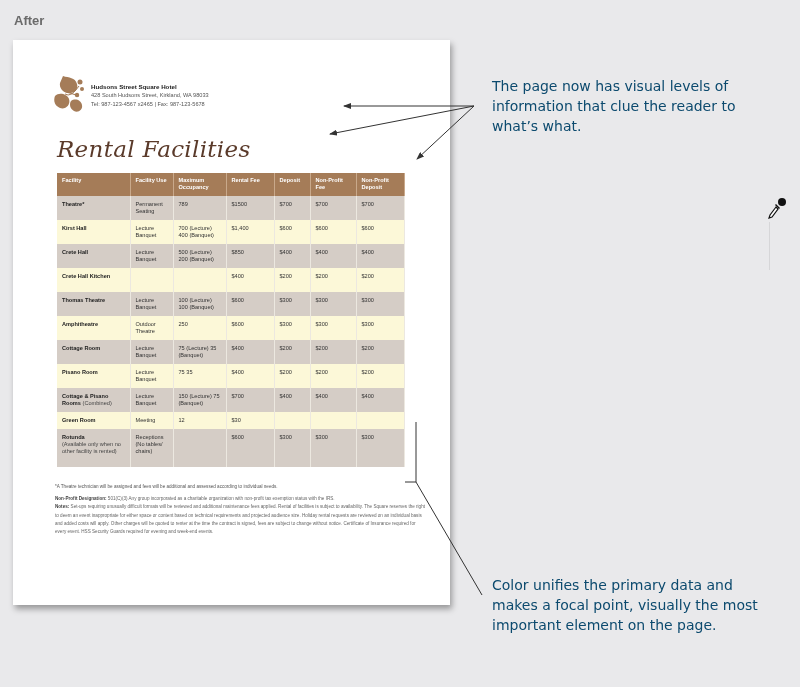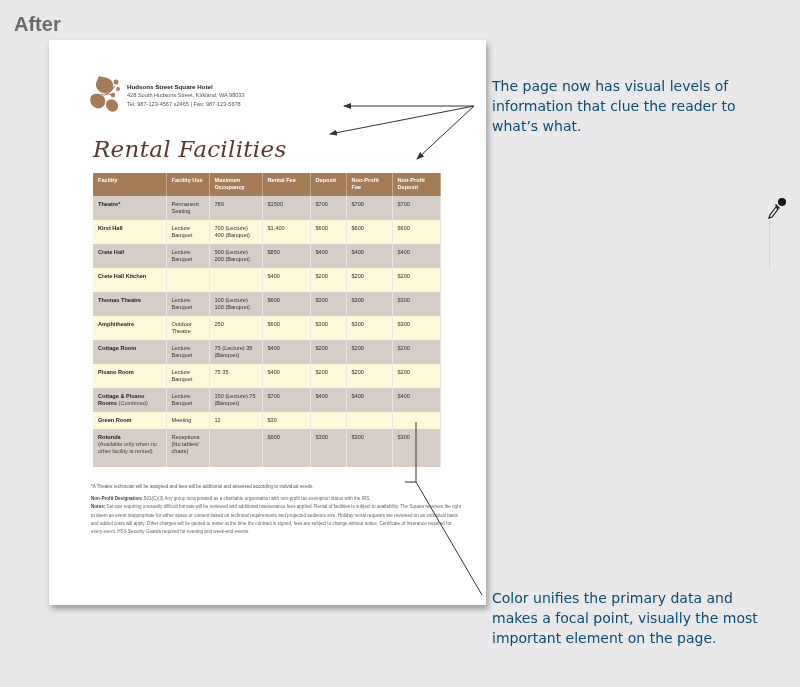--- a/index.html
+++ b/index.html
@@ -1,22 +1,22 @@
 <!DOCTYPE html>
 <html><head>
 <meta charset="utf-8">
 <style>
   * { box-sizing: border-box; margin: 0; padding: 0; }
   html, body { width: 800px; height: 687px; background: #e9e9eb; overflow: hidden; }
   body { position: relative; font-family: "Liberation Sans", sans-serif; color: #222; }
 
-  .label-after { position: absolute; left: 14px; top: 13px; font-size: 20px; font-weight: bold; color: #6b6b6b; }
+  .label-after { position: absolute; left: 14px; top: 13px; font-size: 13px; font-weight: bold; color: #6b6b6b; }
 
   .page { position: absolute; left: 13px; top: 40px; width: 437px; height: 565px; background: #fff;
-          box-shadow: 2px 4px 6px rgba(0,0,0,0.35); margin-left: 36px; }
+          box-shadow: 2px 4px 6px rgba(0,0,0,0.35); }
 
   .logo { position: absolute; left: 38px; top: 34px; width: 36px; height: 40px; }
   .hotel { position: absolute; left: 78px; top: 42px; font-size: 5.6px; line-height: 9px; color: #555; }
   .hotel .name { font-weight: bold; color: #222; font-size: 6.2px; }
 
   .title { position: absolute; left: 44px; top: 96px; font-family: "DejaVu Serif", serif; font-style: italic;
            font-size: 23px; color: #5a3a2a; letter-spacing: 0.3px; }
 
   table.facilities { position: absolute; left: 44px; top: 133px; width: 347px; border-collapse: collapse;
                      font-size: 5.6px; line-height: 7px; table-layout: fixed; }
@@ -30,21 +30,21 @@
   tr.r2 td { height: 24px; }
   tr.r1 td { height: 17px; }
   tr.r4 td { height: 38px; }
 
   .footnote { position: absolute; left: 42px; top: 444px; font-size: 4.6px; color: #555; }
   .notes { position: absolute; left: 42px; top: 455px; width: 370px; font-size: 4.6px; line-height: 8.3px; color: #666; }
   .notes b { color: #444; }
 
   .callout { position: absolute; font-family: "DejaVu Sans", sans-serif; font-size: 14px; line-height: 20px; color: #0c4a6e; }
   .callout1 { left: 492px; top: 76px; width: 270px; }
-  .callout2 { left: 492px; top: 588px; width: 290px; }
+  .callout2 { left: 492px; top: 575px; width: 290px; }
 
   svg.lines { position: absolute; left: 0; top: 0; width: 800px; height: 687px; pointer-events: none; }
 
   .dropper { position: absolute; left: 766px; top: 196px; width: 22px; height: 26px; }
   .dropper-line { position: absolute; left: 769px; top: 222px; width: 1px; height: 48px; background: #d6d6d8; }
 </style>
 </head>
 <body>
 
 <div class="label-after">After</div>

